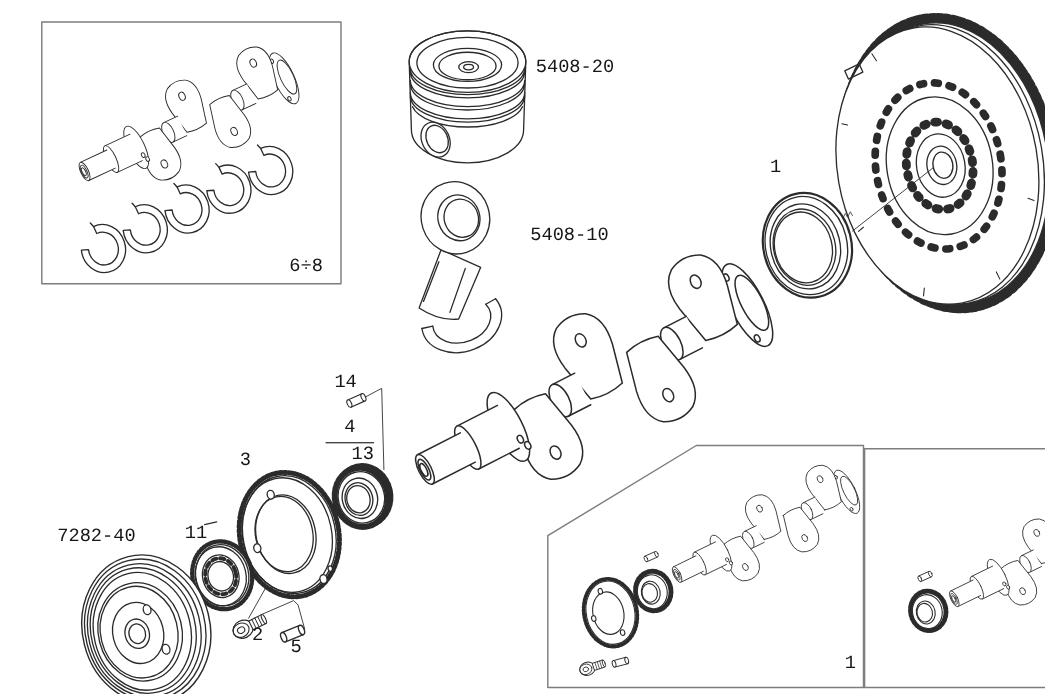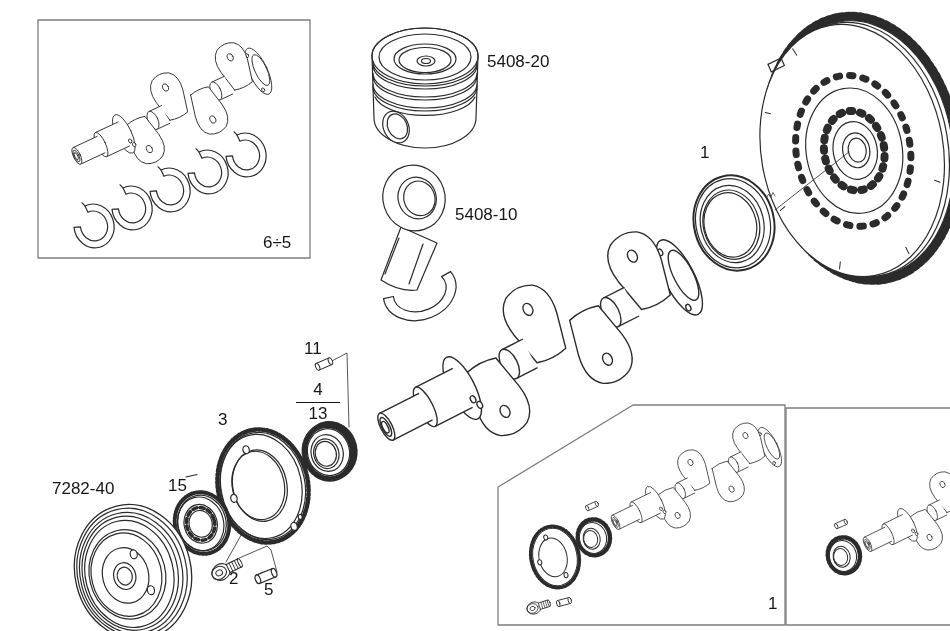--- a/index.html
+++ b/index.html
@@ -1,22 +1,22 @@
 <!DOCTYPE html>
 <html><head>
 <meta charset="utf-8">
 <style>
   html,body{margin:0;padding:0;background:#fff;}
   .stage{position:relative;width:950px;height:631px;background:#fff;overflow:hidden;
-         font-family:Liberation Sans, sans-serif;}
+         font-family:Liberation Mono, monospace;}
   .stage svg{position:absolute;left:0;top:0;}
   .lbl{position:absolute;color:#161616;font-size:17px;line-height:1.1;white-space:nowrap;}
   .frac{position:absolute;color:#161616;font-size:17px;line-height:1.2;text-align:center;}
   .frac .num{display:block;border-bottom:1.6px solid #161616;padding:0 7px 2px;}
-  .frac .den{display:block;padding-top:1px;}
+  .frac .den{display:block;padding-top:1px;text-align:right;}
 </style>
 </head>
 <body>
 
 <div class="stage">
 
 <svg width="950" height="631" viewBox="0 0 950 631">
   <defs>
     <g id="lobe">
       <path d="M-14,-15 L-21,16 Q-25,38 -13,47 Q0,54 13,47 Q25,38 21,16 L14,-15 Q0,-19 -14,-15 Z" fill="#fff"></path>
@@ -234,27 +234,27 @@
     <g>
       <path d="M786,625 L786,408 L952,408 M786,625 L952,625" stroke="#7d7d7d" stroke-width="1.3"></path>
       <use href="#sprocketSm" transform="translate(843,556) rotate(-12)"></use>
       <use href="#pinSm" transform="translate(841,524) rotate(-24) scale(0.75)"></use>
       <use href="#crank" transform="translate(860,548) rotate(-26) scale(0.6)"></use>
     </g>
   </g>
 </svg>
 
 <div class="lbl" style="left:487px;top:53px">5408-20</div>
-<div class="lbl" style="left:455px;top:206px">5408-10</div>
+<div class="lbl" style="left:482px;top:206px">5408-10</div>
 <div class="lbl" style="left:52px;top:480px">7282-40</div>
-<div class="lbl" style="left:263px;top:234px">6÷5</div>
+<div class="lbl" style="left:263px;top:234px">6÷8</div>
 <div class="lbl" style="left:700px;top:144px">1</div>
-<div class="lbl" style="left:304px;top:340px">11</div>
+<div class="lbl" style="left:304px;top:340px">14</div>
 <div class="lbl" style="left:218px;top:411px">3</div>
-<div class="lbl" style="left:168px;top:477px">15</div>
+<div class="lbl" style="left:168px;top:477px">11</div>
 <div class="lbl" style="left:229px;top:570px">2</div>
 <div class="lbl" style="left:264px;top:581px">5</div>
 <div class="lbl" style="left:768px;top:595px">1</div>
 <div class="frac" style="left:296px;top:380px;width:44px">
   <span class="num">4</span>
   <span class="den">13</span>
 </div>
 
 </div>
 

